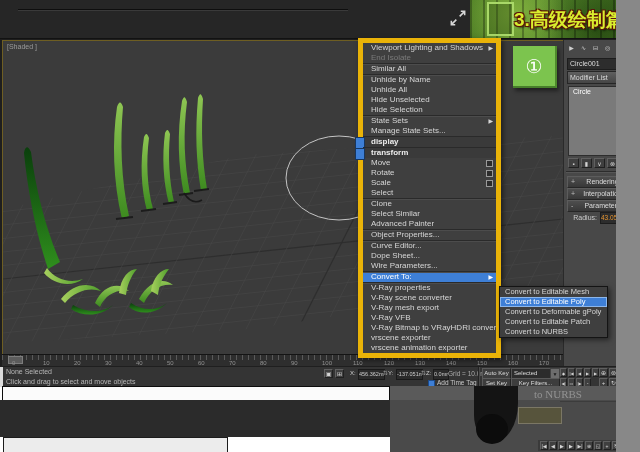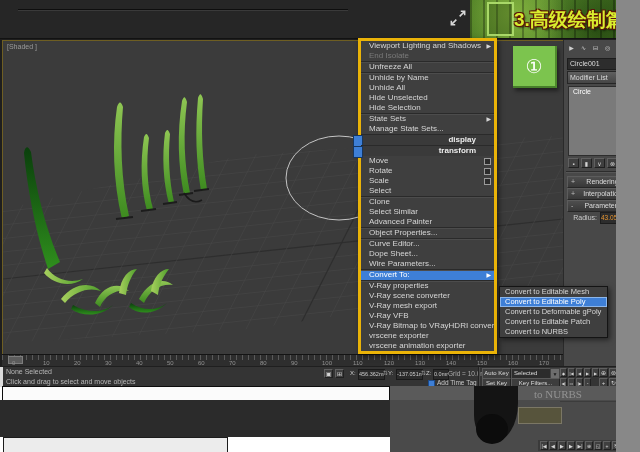--- a/index.html
+++ b/index.html
@@ -52,29 +52,29 @@
     border:1px solid #5c5c5c;border-bottom-color:#262626;border-right-color:#2c2c2c;
     color:#ddd;font-size:7px;line-height:10px;text-align:center;position:absolute;}
   .rst{position:absolute;left:3px;top:0;font-size:7px;color:#bbb;}
   .prow{left:3px;top:172px;width:70px;height:12px;position:absolute;}
   .prad-label{position:absolute;left:0;top:2px;width:30px;text-align:right;font-size:7px;color:#ccc;}
   .prad-field{position:absolute;left:33px;top:0;width:28px;height:10px;background:#2d2d2d;border:1px solid #1d1d1d;
     color:#e8952f;font-size:6.5px;line-height:10px;text-align:right;padding-right:1px;}
   .prad-spin{position:absolute;left:64px;top:0;width:6px;height:12px;color:#bbb;font-size:6px;line-height:12px;}
 
   
-  .menu{left:358px;top:38px;width:133px;background:#3f3f3f;border:3px solid #eab308;z-index:30;
+  .menu{left:358px;top:38px;width:133px;background:#3f3f3f;border:5px solid #eab308;z-index:30;
     box-shadow:2px 2px 5px rgba(0,0,0,.5);}
   .mrow{position:relative;height:10px;line-height:10px;font-size:8px;color:#d6d6d6;
     padding:0 11px 0 8px;white-space:nowrap;overflow:hidden;}
   .mrow.msep{border-top:1px solid #2a2a2a;box-shadow:inset 0 1px 0 #4c4c4c;}
   .mrow.mdis{color:#7a7a7a;}
   .mrow.mhl{background:#3e7fd6;color:#fff;}
   .mrow.mhead{background:#3a3a3a;border-top:1px solid #2a2a2a;font-weight:bold;color:#ececec;
-    text-align:right;padding-right:18px;overflow:visible;}
+    padding-right:18px;overflow:visible;}
   .mrow.mhead .btab{position:absolute;left:-8px;top:0px;width:8px;height:10px;background:#3e7fd6;border:1px solid #17365e;}
   .marr{position:absolute;right:3px;top:0;font-size:6px;line-height:10px;}
   .mbox{position:absolute;right:3px;top:2px;width:5px;height:5px;background:#2c2c2c;border:1px solid #9a9a9a;}
 
   .submenu{left:499px;top:286px;width:107px;background:#3f3f3f;border:1px solid #141414;z-index:31;
     box-shadow:2px 2px 5px rgba(0,0,0,.5);}
   .smrow{position:relative;height:10px;line-height:10px;font-size:7.5px;color:#d6d6d6;padding:0 4px 0 5px;white-space:nowrap;overflow:hidden;}
   .smrow.mhl{background:#3e7fd6;color:#fff;box-shadow:inset 0 0 0 1px #8cb6ea;}
 
   
@@ -377,21 +377,21 @@
         <span class="icn">◱</span>
         <span class="icn">+</span>
         <span class="icn">↻</span>
         <span class="icn">◰</span>
       </div>
   </div>
 
   <div class="abs menu" id="ctx-menu">
       <div class="mrow"><span>Viewport Lighting and Shadows</span><span class="marr">▶</span></div>
       <div class="mrow mdis"><span>End Isolate</span></div>
-      <div class="mrow msep"><span>Unfreeze All</span></div>
+      <div class="mrow msep"><span>Similar All</span></div>
       <div class="mrow msep"><span>Unhide by Name</span></div>
       <div class="mrow"><span>Unhide All</span></div>
       <div class="mrow"><span>Hide Unselected</span></div>
       <div class="mrow"><span>Hide Selection</span></div>
       <div class="mrow msep"><span>State Sets</span><span class="marr">▶</span></div>
       <div class="mrow"><span>Manage State Sets...</span></div>
       <div class="mrow mhead"><span class="btab"></span><span>display</span></div>
       <div class="mrow mhead"><span class="btab"></span><span>transform</span></div>
       <div class="mrow"><span>Move</span><span class="mbox"></span></div>
       <div class="mrow"><span>Rotate</span><span class="mbox"></span></div>

